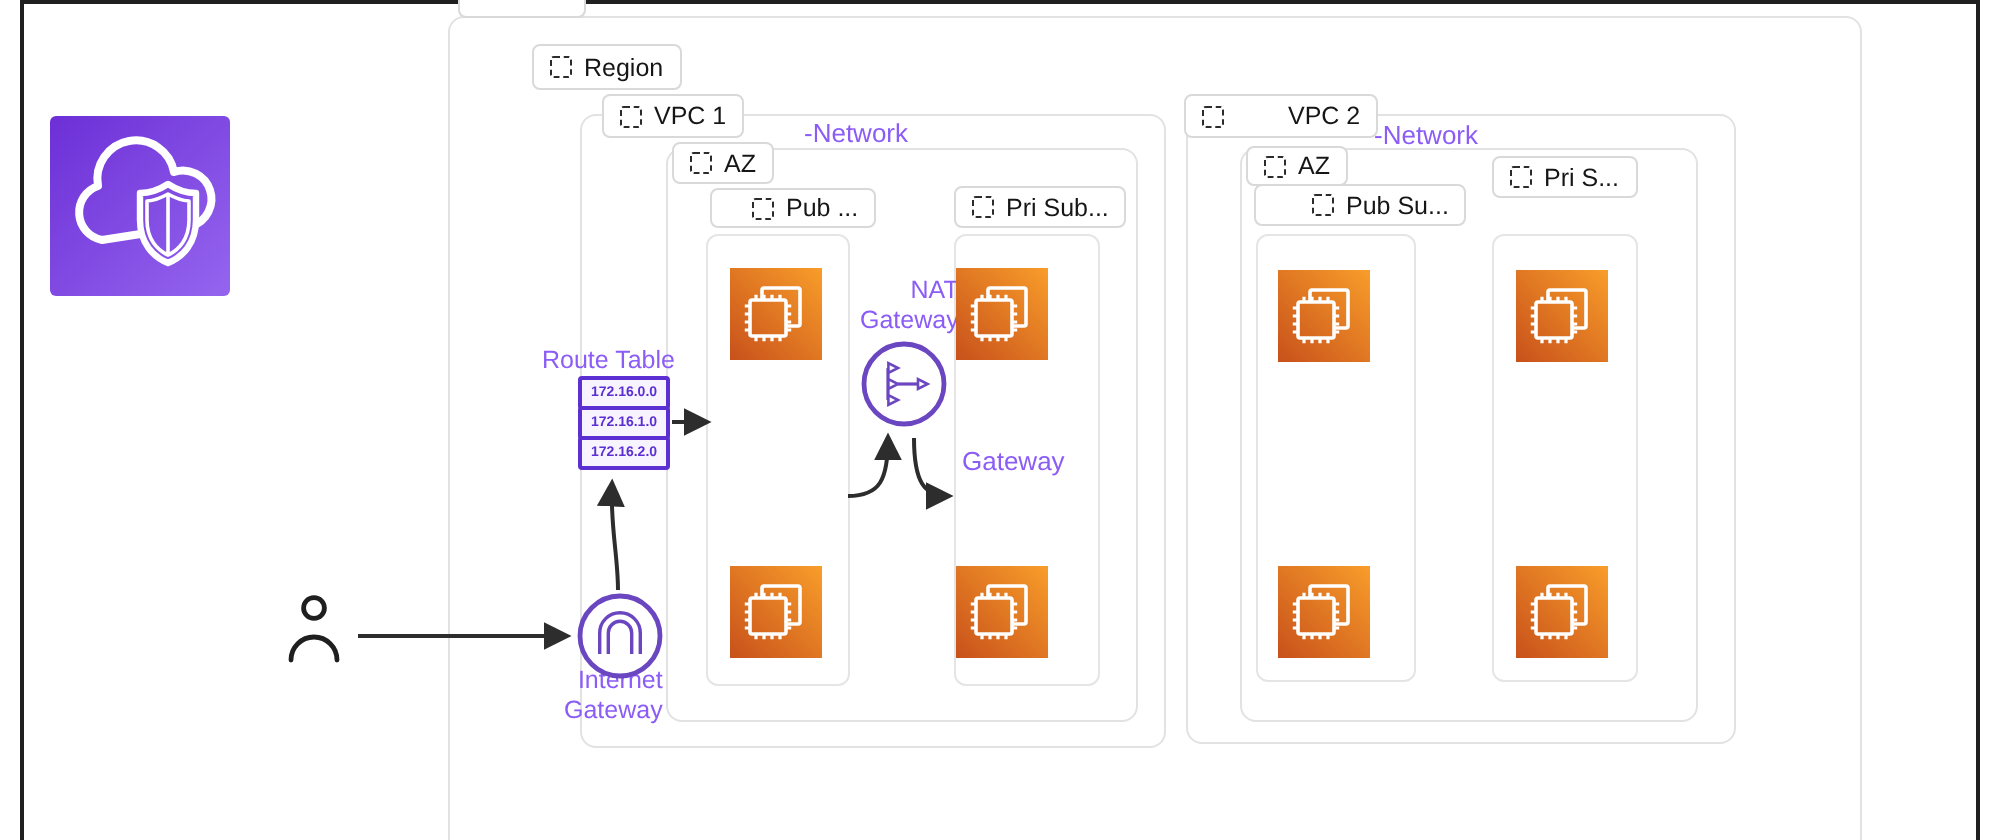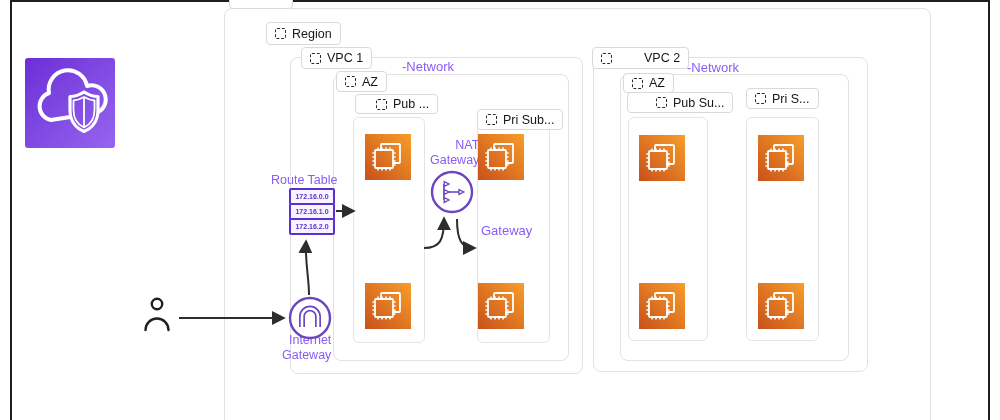--- a/index.html
+++ b/index.html
@@ -66,37 +66,37 @@
     <span>VPC 1</span>
   </div>
   <div class="label-box" style="left:336px;top:71px;height:19px;">
     <span class="dash"></span>
     <span>AZ</span>
   </div>
   <div class="label-box" style="left:355px;top:94px;height:18px;padding-left:20px;">
     <span class="dash"></span>
     <span>Pub ...</span>
   </div>
-  <div class="label-box" style="left:477px;top:93px;height:19px;margin-top:16px;">
+  <div class="label-box" style="left:477px;top:93px;height:19px;">
     <span class="dash"></span>
     <span>Pri Sub...</span>
   </div>
   <div class="label-box" style="left:592px;top:47px;height:20px;gap:32px;">
     <span class="dash"></span>
     <span>VPC 2</span>
   </div>
   <div class="label-box" style="left:623px;top:73px;height:18px;">
     <span class="dash"></span>
     <span>AZ</span>
   </div>
   <div class="label-box" style="left:627px;top:92px;height:19px;padding-left:28px;">
     <span class="dash"></span>
     <span>Pub Su...</span>
   </div>
-  <div class="label-box" style="left:746px;top:88px;height:19px;">
+  <div class="label-box" style="left:746px;top:78px;height:19px;">
     <span class="dash"></span>
     <span>Pri S...</span>
   </div>
 
   <div class="txt" style="left:402px;top:59px;">-Network</div>
   <div class="txt" style="left:687px;top:60px;">-Network</div>
 
   <div class="txt small-txt" style="left:271px;top:173px;">Route Table</div>
   <div class="rt-entry" style="left:289px;top:188px;">172.16.0.0</div>
   <div class="rt-entry" style="left:289px;top:203px;">172.16.1.0</div>

